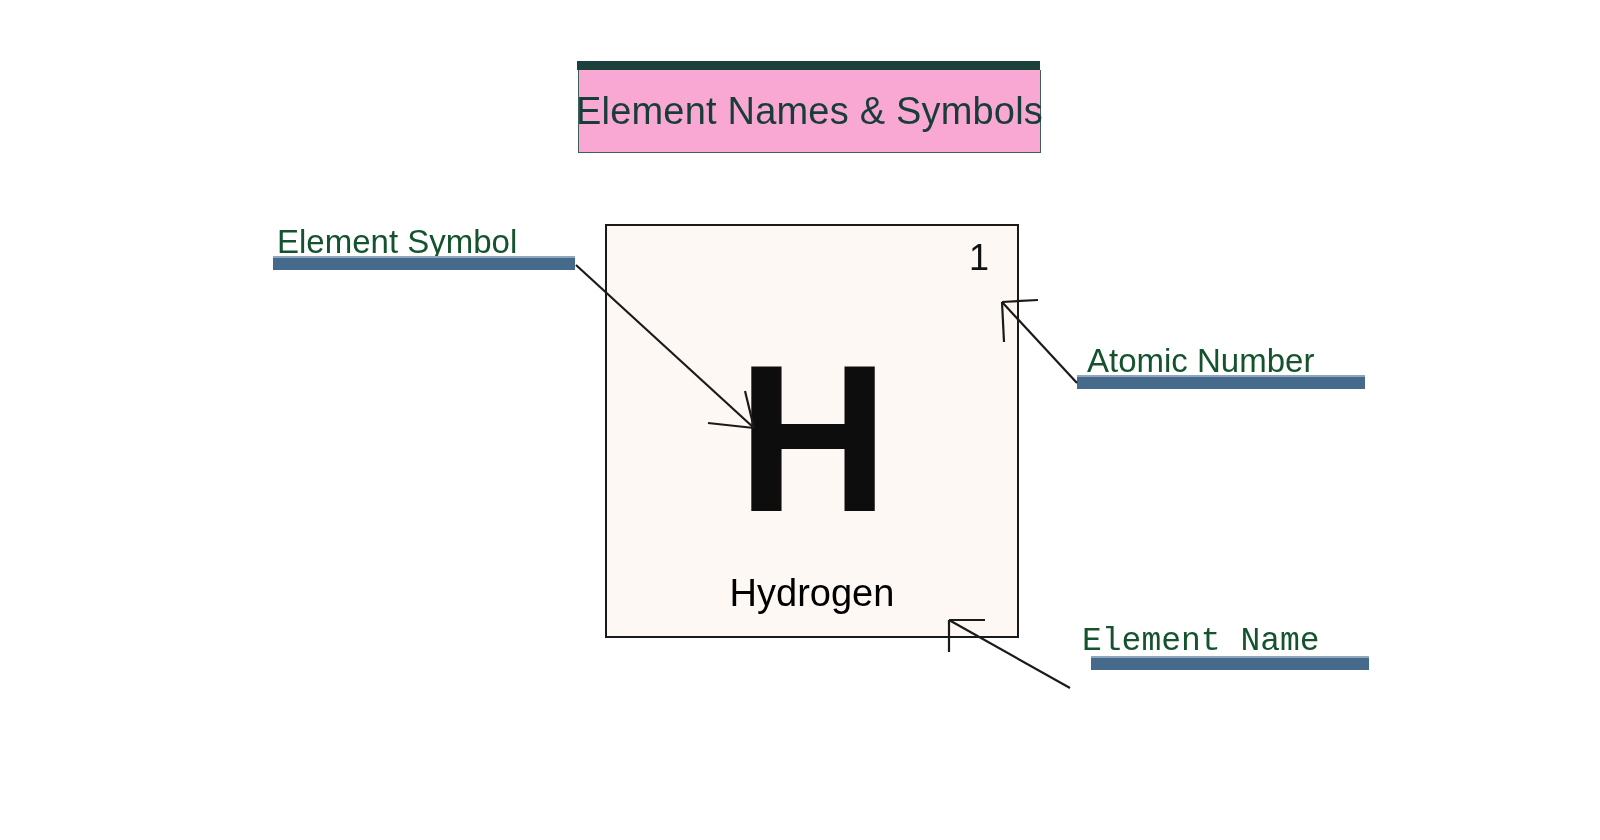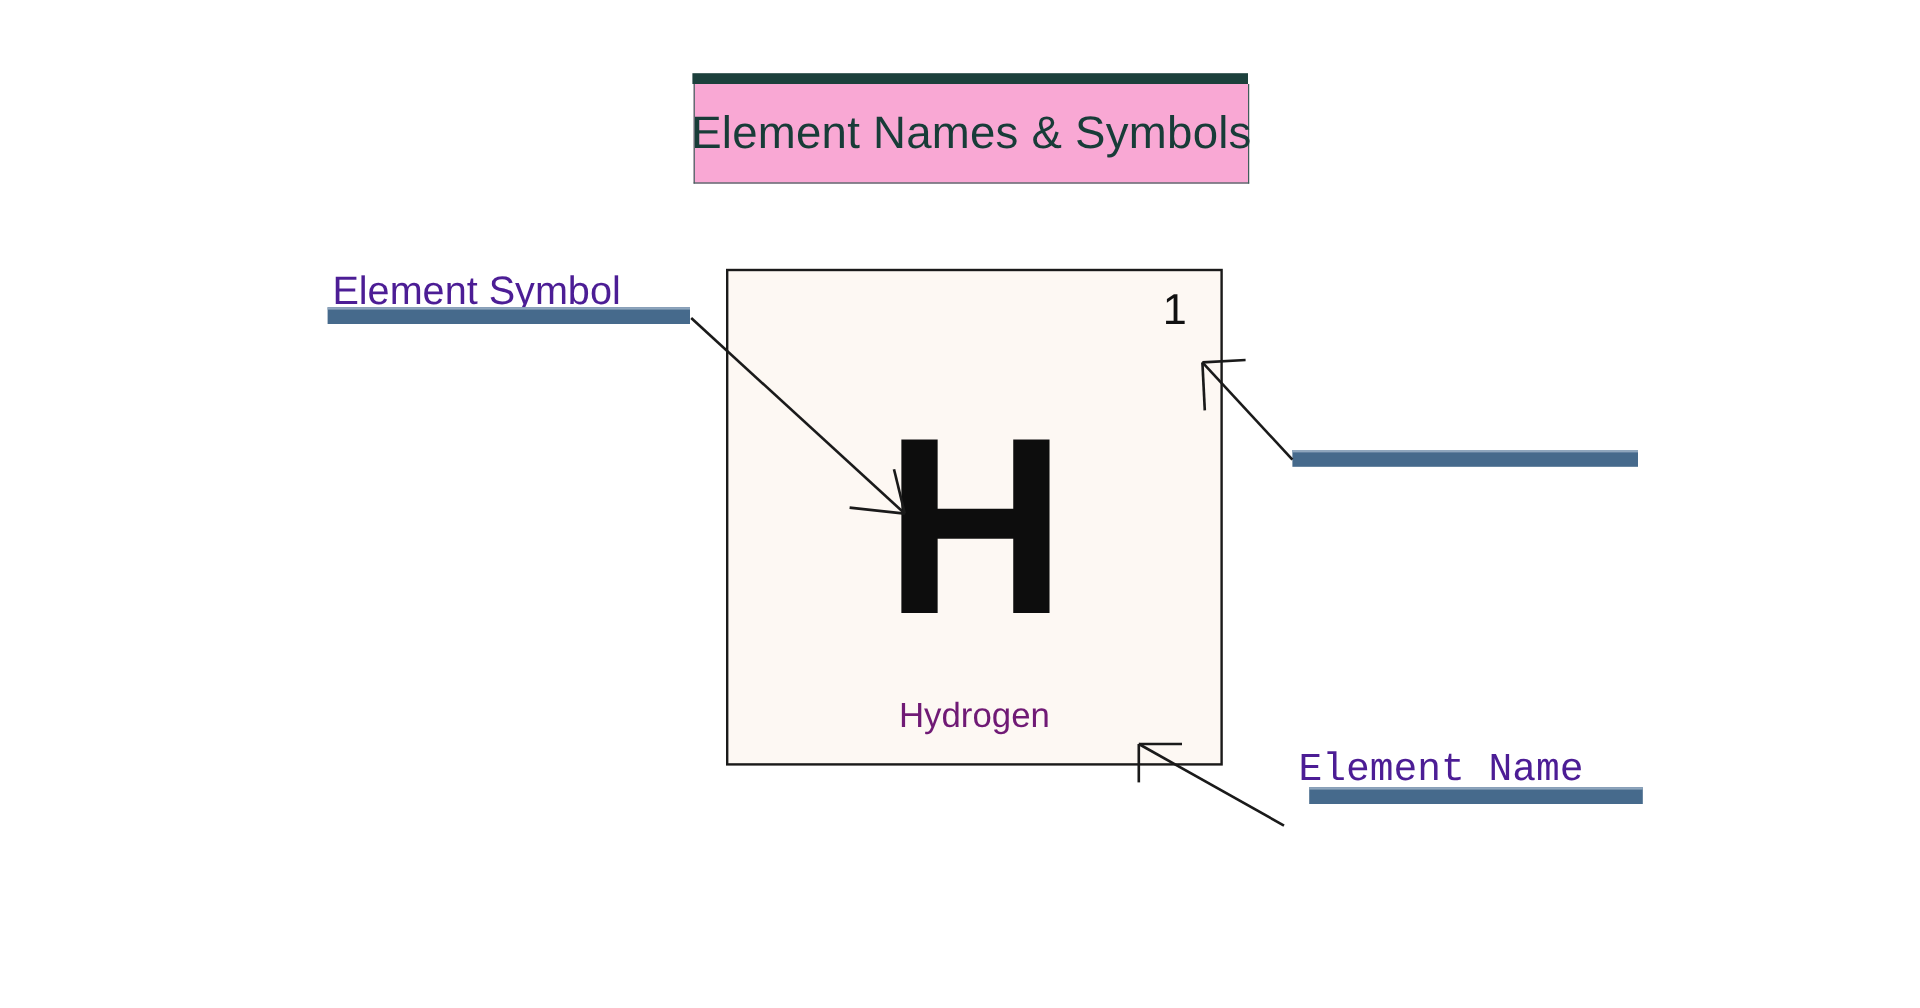--- a/index.html
+++ b/index.html
@@ -91,35 +91,35 @@
     color: #0d0d0d;
     line-height: 1;
     letter-spacing: -2px;
   }
   #element-name {
     position: absolute;
     left: 0;
     right: 0;
     bottom: 24px;
     text-align: center;
-    font-size: 29px;
-    color: #701a75;
+    font-size: 38px;
+    color: #000000;
     line-height: 1;
   }
 
   
   .callout {
     position: absolute;
   }
   .callout-text {
     position: absolute;
     left: 0;
     bottom: 10px;
     font-size: 33px;
-    color: #4c1d95;
+    color: #14532d;
     white-space: nowrap;
     line-height: 1.1;
   }
   .callout-bar {
     position: absolute;
     left: 0;
     bottom: 0;
     height: 14px;
     background: #466a8c;
     border-top: 2px solid #8fa6bd;
@@ -164,20 +164,21 @@
     <div id="element-symbol">H</div>
     <div id="element-name">Hydrogen</div>
   </div>
 
   <div class="callout" id="callout-symbol">
     <div class="callout-text">Element Symbol</div>
     <div class="callout-bar"></div>
   </div>
 
   <div class="callout" id="callout-atomic">
+    <div class="callout-text">Atomic Number</div>
     <div class="callout-bar"></div>
   </div>
 
   <div class="callout" id="callout-name">
     <div class="callout-text">Element Name</div>
     <div class="callout-bar"></div>
   </div>
 
   <svg id="leaders" viewBox="0 0 1600 840" xmlns="http://www.w3.org/2000/svg">
 

